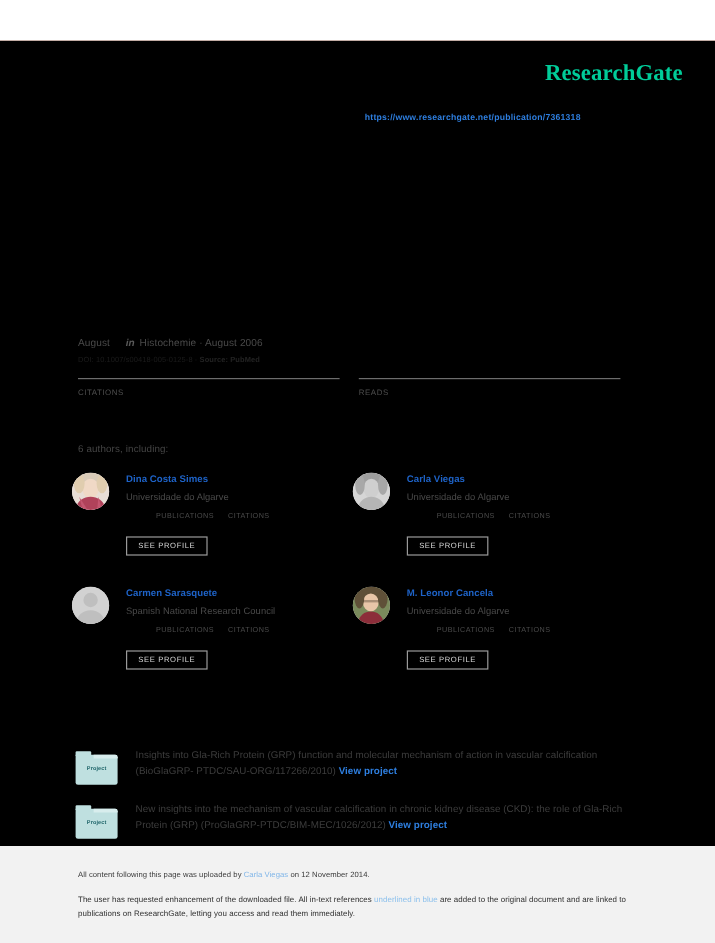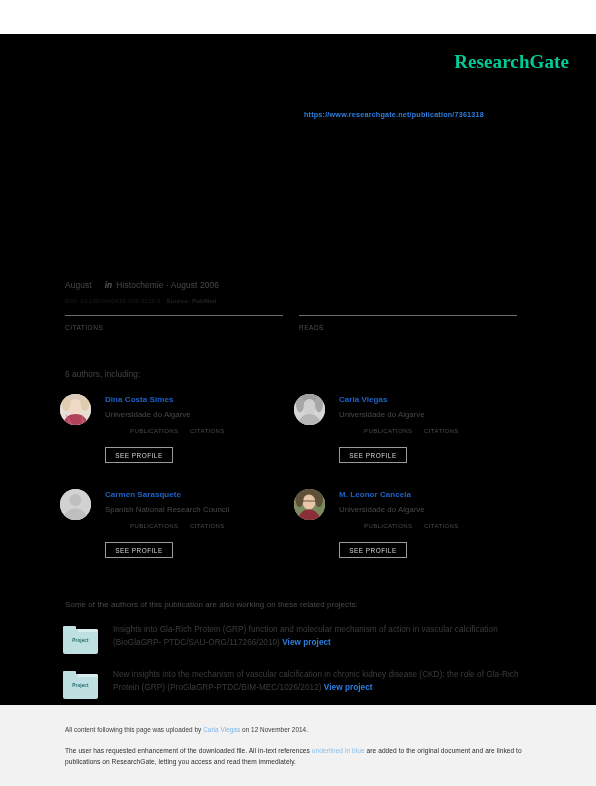--- a/index.html
+++ b/index.html
@@ -48,21 +48,21 @@
     font-family: "Liberation Serif", serif;
     font-size: 19px;
     font-weight: 700;
     color: #00cc99;
     letter-spacing: 0.1px;
   }
 
   .pub-url {
     position: absolute;
     left: 304px;
-    top: 76px;
+    top: 59px;
     font-size: 7.2px;
     font-weight: 700;
     color: #2e7fe0;
     letter-spacing: 0.2px;
   }
 
   
   .hidden-block {
     position: absolute;
     left: 65px;
@@ -441,21 +441,20 @@
       <div class="author-aff">Universidade do Algarve</div>
       <div class="author-stat author-pub">
         <span class="v"></span><span>PUBLICATIONS</span>
       </div>
       <div class="author-stat author-cit">
         <span class="v"></span><span>CITATIONS</span>
       </div>
       <div class="see-profile">SEE PROFILE</div>
     </div>
 
-    <div class="projects-head">Some of the authors of this publication are also working on these related projects:</div>
 
     <div class="project-row project-row-0">
       <div class="project-icon">
         <div class="tab"></div>
         <div class="body"></div>
         <div class="cap"></div>
         <div class="ptxt">Project</div>
       </div>
       <div class="project-text">
         <span>Insights into Gla-Rich Protein (GRP) function and molecular mechanism of action in vascular calcification (BioGlaGRP- PTDC/SAU-ORG/117266/2010)</span>

